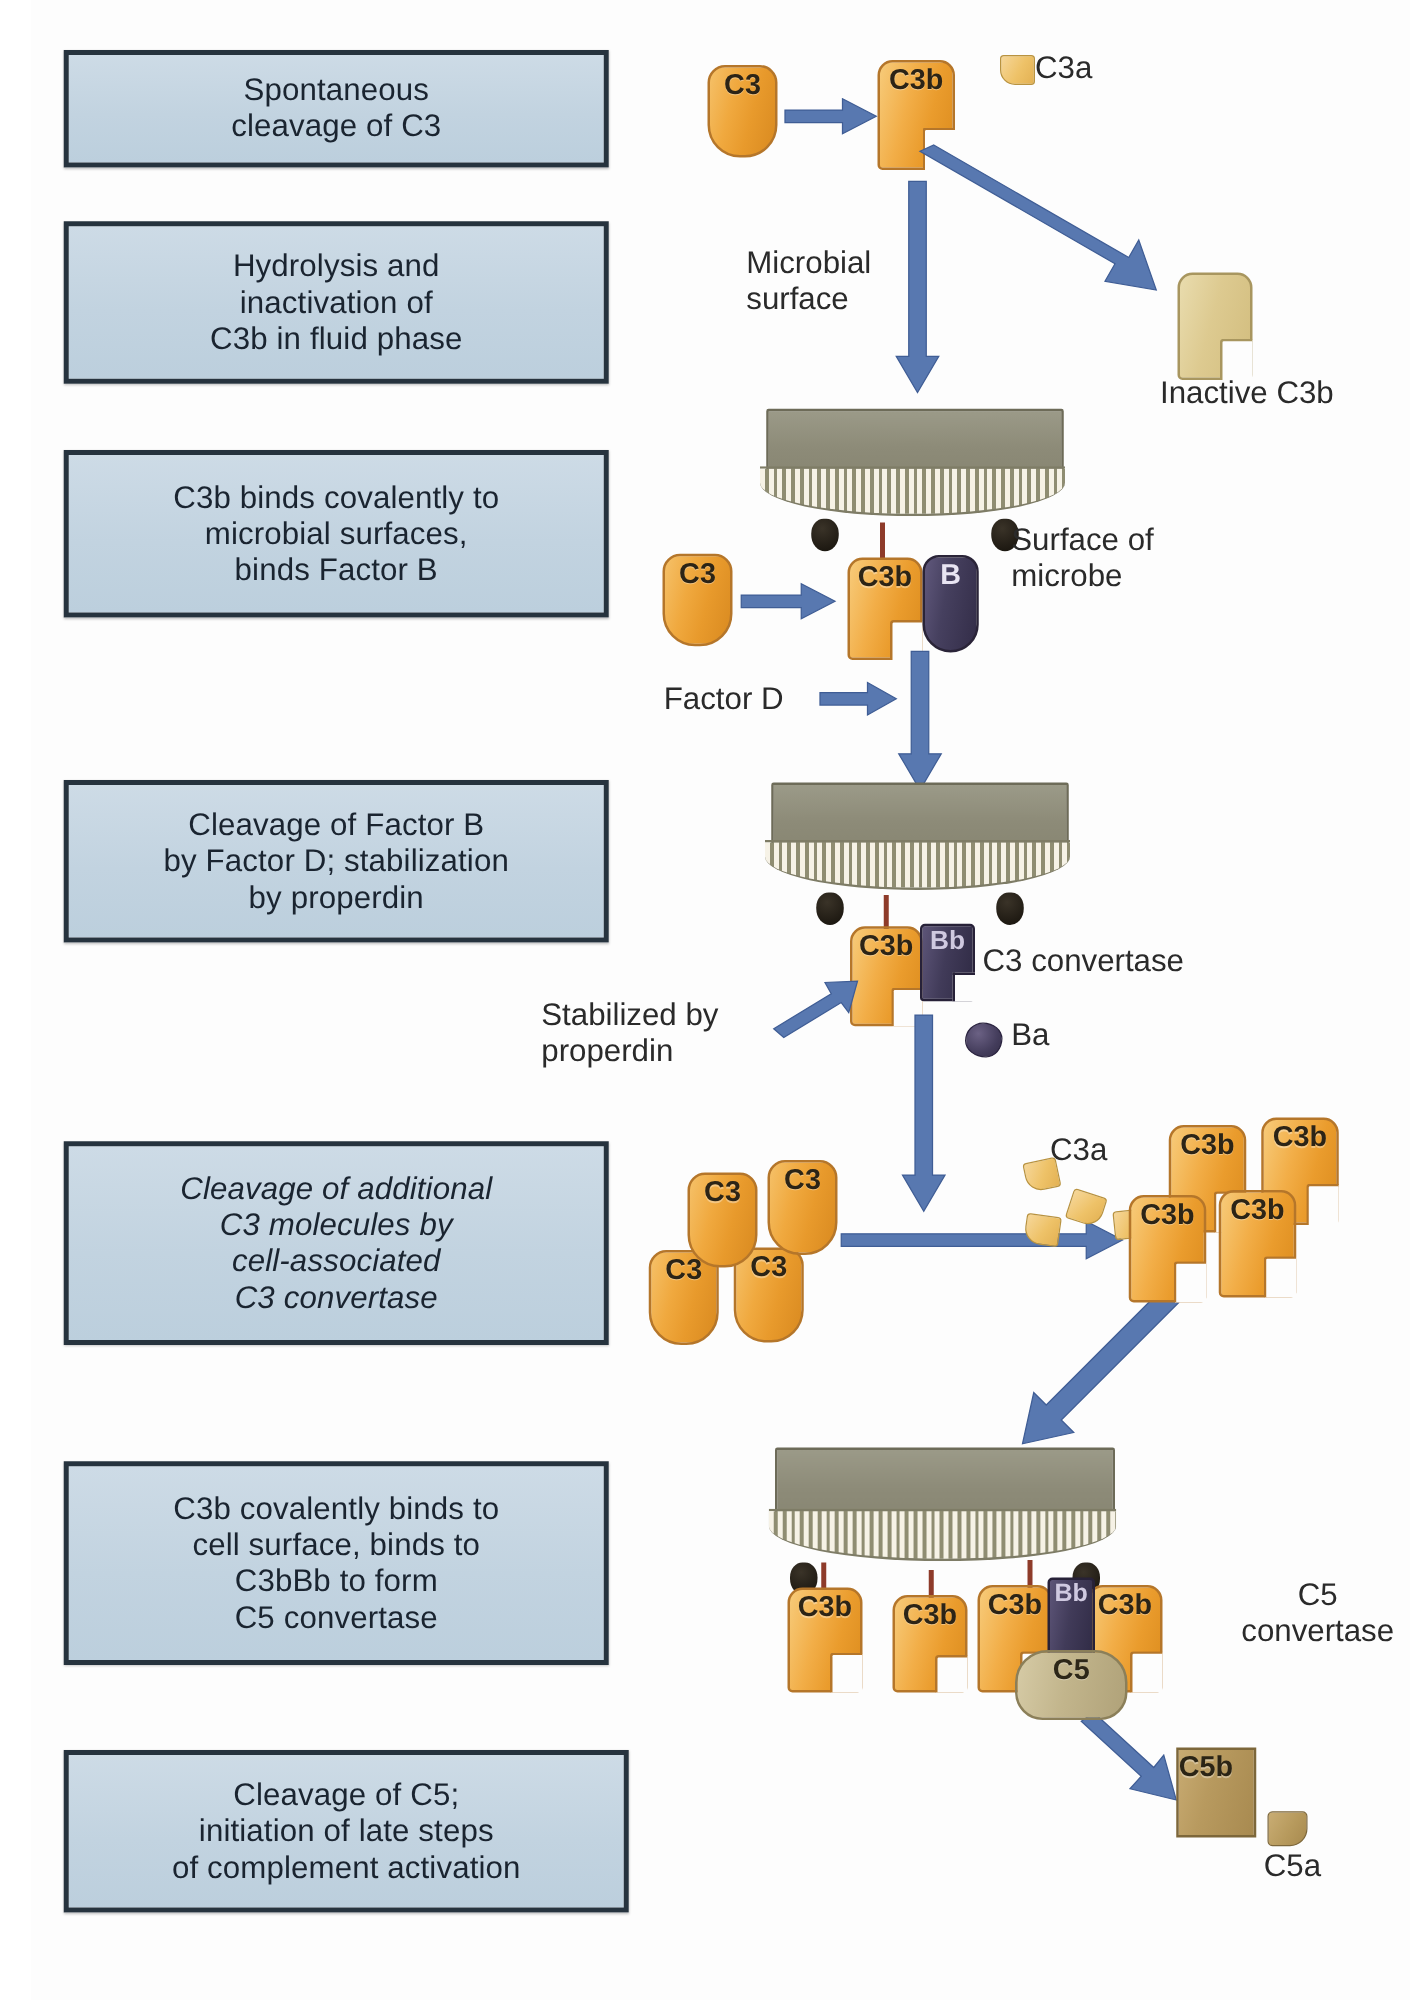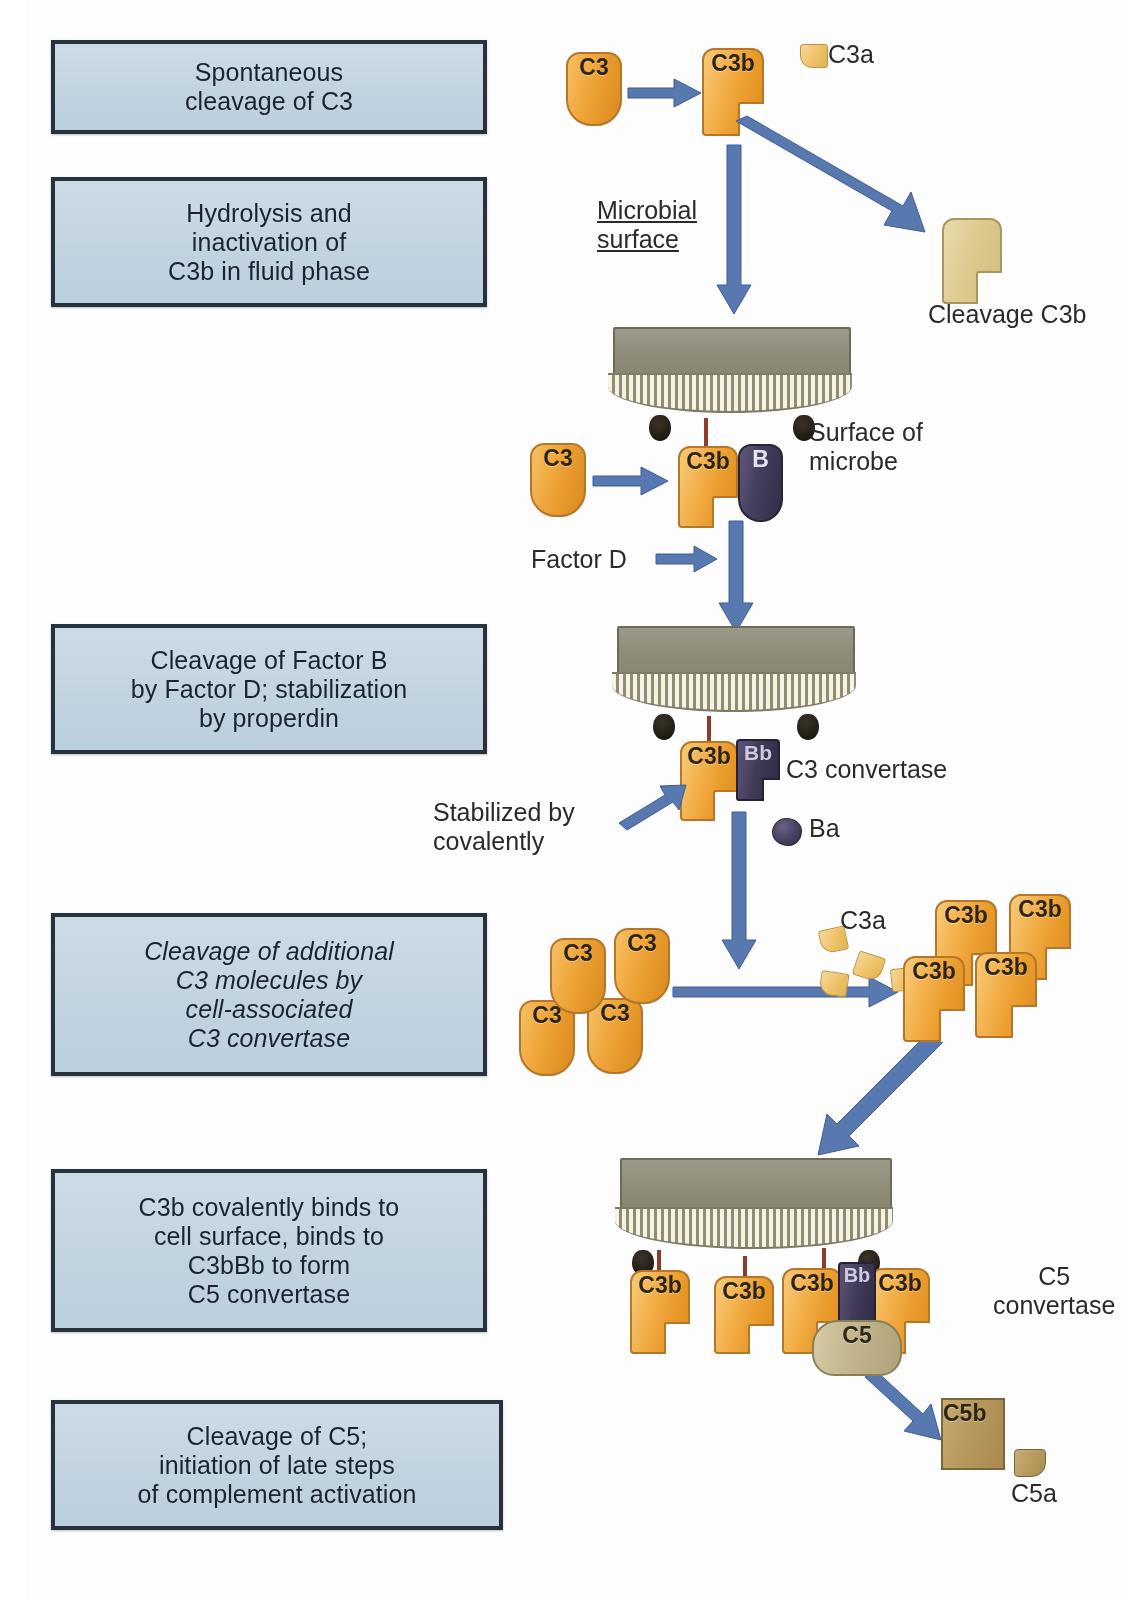--- a/index.html
+++ b/index.html
@@ -137,20 +137,25 @@
     <span>Spontaneous
 cleavage of C3</span>
   </div>
 
   <div class="step-box" style="left:26px;top:177px;width:436px;height:130px;">
     <span>Hydrolysis and
 inactivation of
 C3b in fluid phase</span>
   </div>
 
+  <div class="step-box" style="left:26px;top:360px;width:436px;height:134px;">
+    <span>C3b binds covalently to
+microbial surfaces,
+binds Factor B</span>
+  </div>
 
   <div class="step-box" style="left:26px;top:624px;width:436px;height:130px;">
     <span>Cleavage of Factor B
 by Factor D; stabilization
 by properdin</span>
   </div>
 
   <div class="step-box" style="left:26px;top:913px;width:436px;height:163px;font-style:italic;">
     <span>Cleavage of additional
 C3 molecules by
@@ -194,28 +199,28 @@
       <path d="M2 6 L158 96 L166 82 L180 122 L139 115 L147 101 L-9 11 Z" fill="#5878b0" stroke="#3f5d95" stroke-width="1"></path>
     </svg>
   </div>
 
 
   <div class="arrow" style="left:692px;top:145px;">
     <svg width="36" height="170" viewBox="0 0 36 170">
       <path d="M10 0 L24 0 L24 140 L34 140 L17 169 L0 140 L10 140 Z" fill="#5878b0" stroke="#3f5d95" stroke-width="1"></path>
     </svg>
   </div>
-  <div class="lbl" style="left:572px;top:196px;text-decoration:underline;">Microbial
+  <div class="lbl" style="left:572px;top:196px;">Microbial
 surface</div>
 
   <div class="mol c3b inactive" style="left:917px;top:218px;width:60px;height:86px;position:absolute;">
     <span></span>
     <i class="notch" style="border-color:#a8965f;"></i>
   </div>
-  <div class="lbl" style="left:903px;top:300px;">Cleavage C3b</div>
+  <div class="lbl" style="left:903px;top:300px;">Inactive C3b</div>
 
   <div class="membrane" style="left:588px;top:327px;width:234px;height:105px;">
     <i class="memb-body"></i>
     <i class="memb-bilayer"></i>
     <i class="memb-foot" style="left:36px;top:88px;"></i>
     <i class="memb-foot" style="left:180px;top:88px;"></i>
   </div>
   <i class="tether" style="left:679px;top:418px;height:32px;"></i>
 
   <div class="lbl" style="left:784px;top:418px;">Surface of
@@ -267,21 +272,21 @@
   </div>
 
   <div class="mol bb" style="left:711px;top:739px;width:44px;height:62px;position:absolute;font-size:21px;">
     <span style="margin-bottom:8px;">Bb</span>
     <i class="notch"></i>
   </div>
 
   <div class="lbl" style="left:761px;top:755px;">C3 convertase</div>
 
   <div class="lbl" style="left:408px;top:798px;">Stabilized by
-covalently</div>
+properdin</div>
   <div class="arrow" style="left:592px;top:783px;">
     <svg width="70" height="44" viewBox="0 0 70 44">
       <path d="M2 40 L48 12 L43 3 L69 2 L62 27 L56 19 L10 47 Z" fill="#5878b0" stroke="#3f5d95" stroke-width="1"></path>
     </svg>
   </div>
 
   <div class="mol ba" style="left:747px;top:818px;width:30px;height:28px;"></div>
   <div class="lbl" style="left:784px;top:814px;">Ba</div>
 
   <div class="arrow" style="left:697px;top:812px;">

